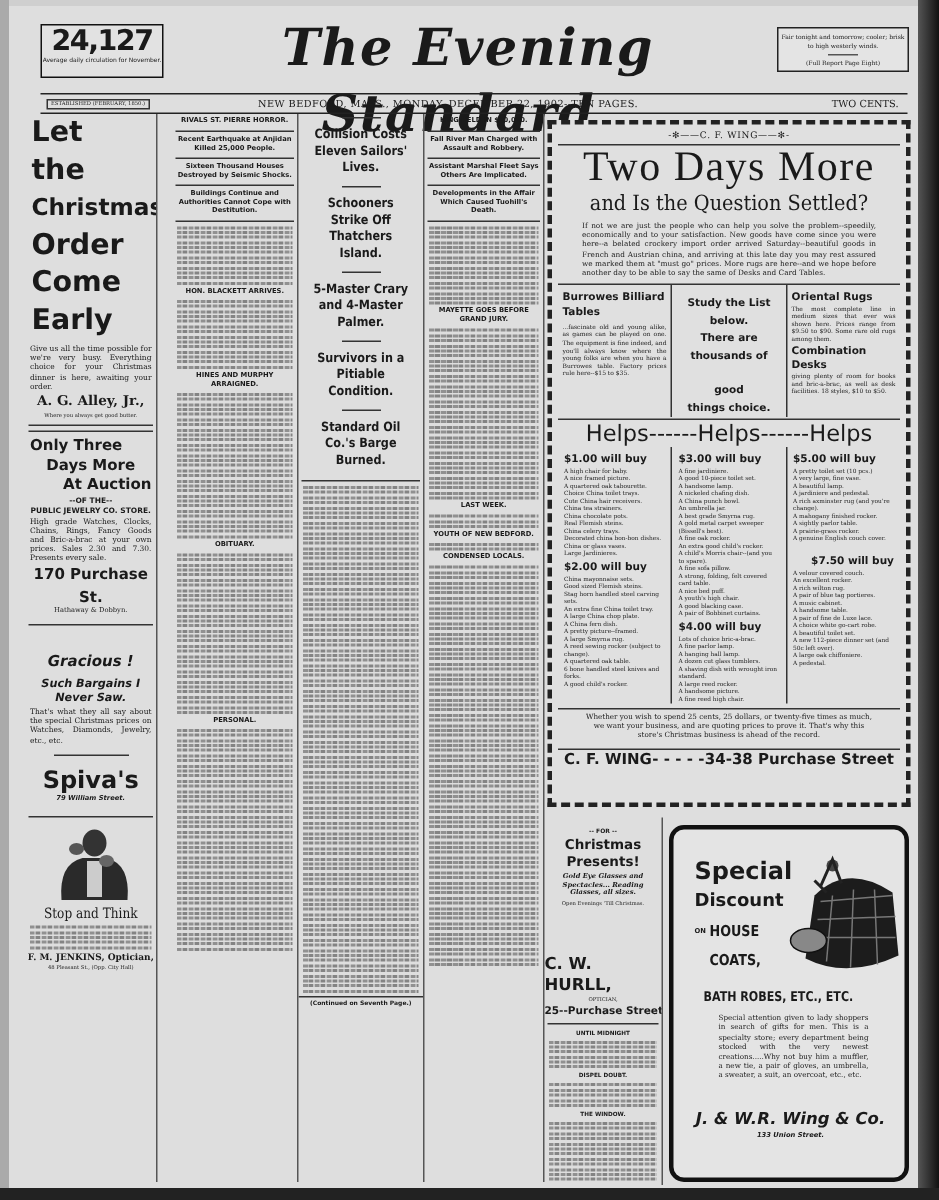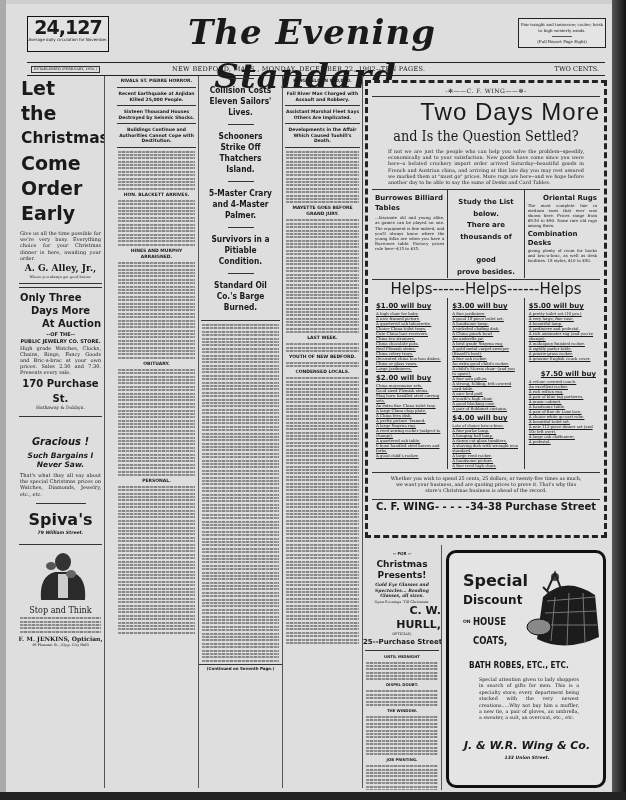--- a/index.html
+++ b/index.html
@@ -33,29 +33,29 @@
   .gray-lines{padding:0 3px;}
   .gray-lines div{height:2px;background:repeating-linear-gradient(90deg,#777 0 3px,#aaa 3px 4px,#666 4px 7px,#bbb 7px 8px);margin:1.4px 0;opacity:.75;}
   .hd{font-family:"DejaVu Sans",sans-serif;font-weight:bold;font-size:4.5px;text-align:center;line-height:6px;margin:2px 0;}
   .hd2{font-family:"DejaVu Sans",sans-serif;font-weight:bold;font-size:4.5px;text-align:center;line-height:5.5px;margin:1px 2px;}
   .seas-title{font-family:"DejaVu Sans Mono",monospace;font-weight:bold;font-size:18px;text-align:center;line-height:26px;letter-spacing:-1px;}
   .seas-deck{font-family:"DejaVu Sans",sans-serif;font-size:8.5px;text-align:center;line-height:11px;padding:4px 2px;font-weight:bold;transform:scaleX(.88);}
   .short-rule{width:26px;border-top:1px solid #333;margin:2px auto;}
   
   .wing{position:absolute;left:365px;top:80px;width:242px;height:458px;border:3px dashed #222;box-sizing:border-box;background:#e0e0e0;}
   .wing .banner{font-size:6px;text-align:center;line-height:10px;margin-top:3px;letter-spacing:.5px;}
-  .wing .two{font-family:Liberation Sans, sans-serif;font-size:24px;text-align:right;line-height:30px;letter-spacing:1px;border-top:1px solid #333;margin:0 4px;}
+  .wing .two{font-family:Liberation Serif, serif;font-size:28px;text-align:center;line-height:30px;letter-spacing:1px;border-top:1px solid #333;margin:0 4px;}
   .wing .q{font-family:"DejaVu Serif",serif;font-size:14px;text-align:center;line-height:18px;transform:scaleX(.92);}
   .wing .intro{font-size:4.9px;line-height:6.2px;padding:3px 20px;text-align:justify;}
   .wing .row3{display:flex;border-top:1px solid #333;margin:1px 4px;height:88px;}
   .wing .row3 > div{flex:1;padding:3px;box-sizing:border-box;}
   .wing .row3 > div+div{border-left:1px solid #333;}
   .bsans{font-family:"DejaVu Sans",sans-serif;font-weight:bold;}
   .helps{font-family:"DejaVu Sans",sans-serif;font-size:15px;text-align:center;line-height:18px;letter-spacing:0;}
-  .wing .lists{display:flex;margin:0 4px;text-decoration:underline;}
+  .wing .lists{display:flex;margin:0 4px;}
   .wing .lists > div{flex:1;padding:1px 4px;box-sizing:border-box;font-size:3.9px;line-height:5px;}
   .wing .lists > div+div{border-left:1px solid #333;}
   .price-hd{font-family:"DejaVu Sans",sans-serif;font-weight:bold;font-size:7px;line-height:10px;margin-top:2px;}
   .wing .closing{font-size:4.8px;line-height:6px;padding:3px 18px;text-align:center;border-top:1px solid #333;margin:3px 4px 0;}
   .wing .footer{font-family:"DejaVu Sans",sans-serif;font-weight:bold;font-size:10px;line-height:14px;border-top:1px solid #333;margin:2px 4px;display:flex;justify-content:space-between;padding:0 4px;}
   
   .hurll{position:absolute;left:363px;top:545px;width:78px;height:245px;border-right:1px solid #555;overflow:hidden;}
   .disc{position:absolute;left:446px;top:550px;width:160px;height:238px;border:3px solid #111;border-radius:10px;box-sizing:border-box;background:#e4e4e4;}
 </style>
 </head>
@@ -80,22 +80,22 @@
   <span class="est">ESTABLISHED (FEBRUARY, 1850.)</span>
   <span class="date">NEW BEDFORD, MASS., MONDAY, DECEMBER 22, 1902--TEN PAGES.</span>
   <span class="price">TWO CENTS.</span>
 </div>
 
 <div class="col c1 ad-l">
   <div>
     <div class="let">Let</div>
     <div class="let">the</div>
     <div class="let" style="font-size:15.5px;">Christmas</div>
+    <div class="let">Order</div>
     <div class="let">Come</div>
-    <div class="let">Order</div>
     <div class="let">Early</div>
     <div class="small" style="margin-top:4px;">Give us all the time possible for we're very busy. Everything choice for your Christmas dinner is here, awaiting your order.</div>
     <div style="font-size:9px;font-weight:bold;line-height:14px;">A. G. Alley, Jr.,</div>
     <div class="tiny">Where you always get good butter.</div>
   </div>
   <div class="hr"></div>
   <div class="hr"></div>
   <div>
     <div class="big-sans" style="font-size:10px;line-height:13px;text-align:left;padding-left:3px;">Only Three</div>
     <div class="big-sans" style="font-size:10px;line-height:13px;text-align:center;">Days More</div>
@@ -578,24 +578,24 @@
     <div>
       <div class="bsans" style="font-size:7px;line-height:10px;">Burrowes Billiard Tables</div>
       <div style="font-size:4px;line-height:5.2px;text-align:justify;margin-top:2px;">...fascinate old and young alike, as games can be played on one. The equipment is fine indeed, and you'll always know where the young folks are when you have a Burrowes table. Factory prices rule here--$15 to $35.</div>
     </div>
     <div style="text-align:center;">
       <div class="bsans" style="font-size:7px;line-height:11.5px;margin-top:4px;">Study the List</div>
       <div class="bsans" style="font-size:7px;line-height:11.5px;">below.</div>
       <div class="bsans" style="font-size:7px;line-height:11.5px;">There are</div>
       <div class="bsans" style="font-size:7px;line-height:11.5px;">thousands of</div>
       <div class="bsans" style="font-size:7px;line-height:11.5px;margin-top:12px;">good</div>
-      <div class="bsans" style="font-size:7px;line-height:11.5px;">prove besides.</div>
+      <div class="bsans" style="font-size:7px;line-height:11.5px;">things choice.</div>
     </div>
     <div>
-      <div class="bsans" style="font-size:7px;line-height:10px;text-align:right;">Oriental Rugs</div>
+      <div class="bsans" style="font-size:7px;line-height:10px;">Oriental Rugs</div>
       <div style="font-size:4px;line-height:5px;text-align:justify;">The most complete line in medium sizes that ever was shown here. Prices range from $9.50 to $90. Some rare old rugs among them.</div>
       <div class="bsans" style="font-size:7px;line-height:9px;margin-top:2px;">Combination Desks</div>
       <div style="font-size:4px;line-height:5px;text-align:justify;">giving plenty of room for books and bric-a-brac, as well as desk facilities. 18 styles, $10 to $50.</div>
     </div>
   </div>
   <div class="helps" style="border-top:1px solid #333;margin:0 4px;">Helps------Helps------Helps</div>
   <div class="lists">
     <div>
       <div class="price-hd">$1.00 will buy</div>
       <div class="items">
@@ -697,21 +697,21 @@
     <span>- - - - -</span>
     <span>34-38 Purchase Street</span>
   </div>
 </div>
 
 <div class="hurll">
   <div class="hd" style="font-size:4px;margin-top:6px;">-- FOR --</div>
   <div class="bsans" style="font-size:9px;line-height:11px;text-align:center;">Christmas Presents!</div>
   <div style="font-size:4.5px;line-height:5.5px;text-align:center;font-style:italic;font-weight:bold;padding:1px 4px;">Gold Eye Glasses and Spectacles... Reading Glasses, all sizes.</div>
   <div class="tiny" style="text-align:center;">Open Evenings 'Till Christmas.</div>
-  <div class="bsans" style="font-size:11px;line-height:14px;text-align:right;">C. W. HURLL,</div>
+  <div class="bsans" style="font-size:11px;line-height:14px;text-align:left;margin-top:32px;">C. W. HURLL,</div>
   <div class="tiny" style="text-align:center;">OPTICIAN,</div>
   <div class="bsans" style="font-size:7px;line-height:10px;text-align:center;white-space:nowrap;">25--Purchase Street--25</div>
   <div class="hr"></div>
   <div class="hd" style="font-size:3.8px;">UNTIL MIDNIGHT</div>
   <div class="gray-lines">
       <div></div>
       <div></div>
       <div></div>
       <div></div>
       <div></div>

